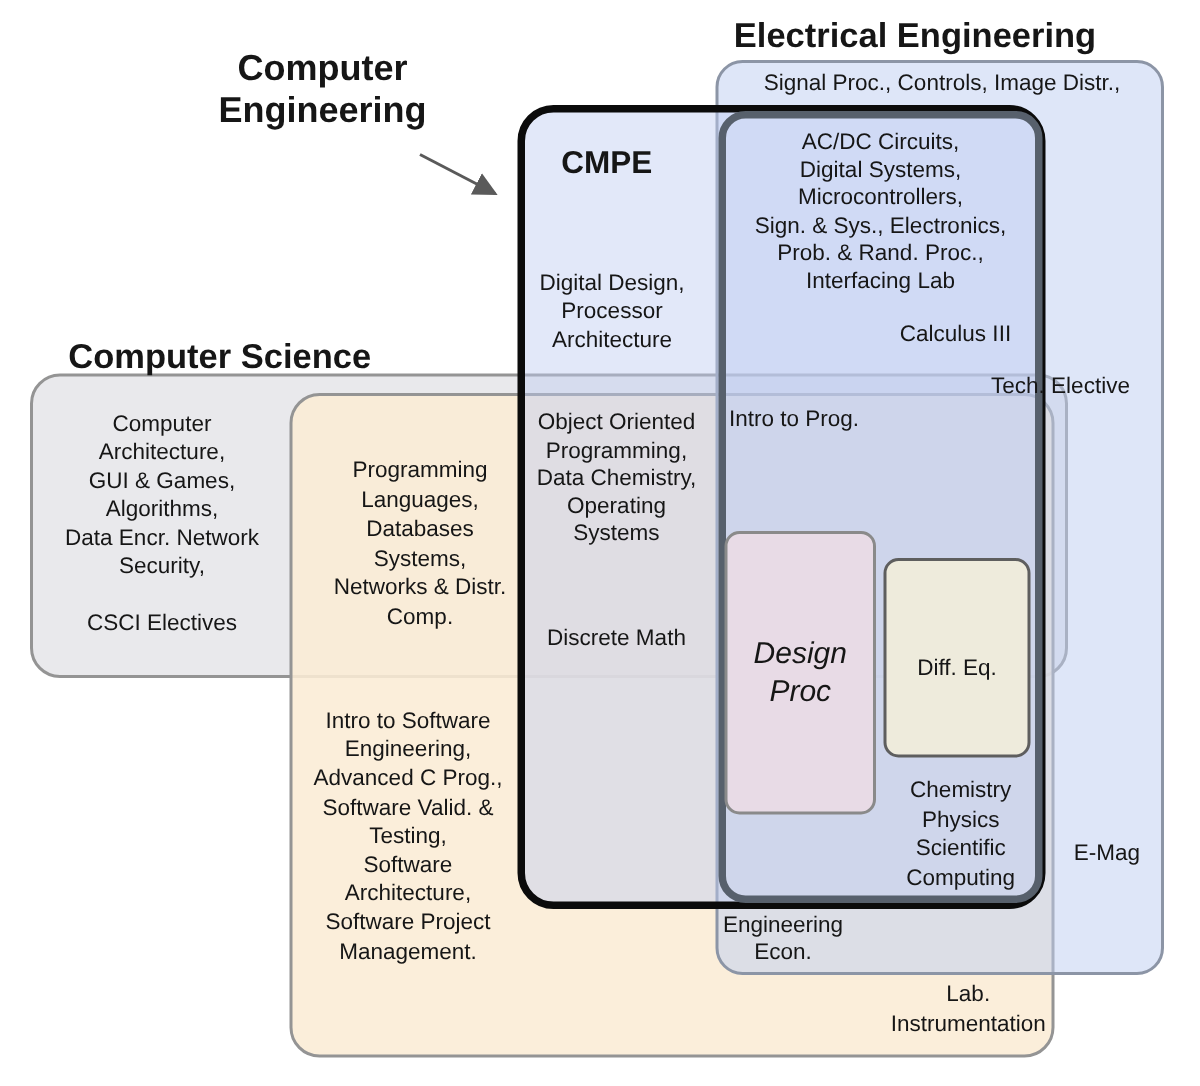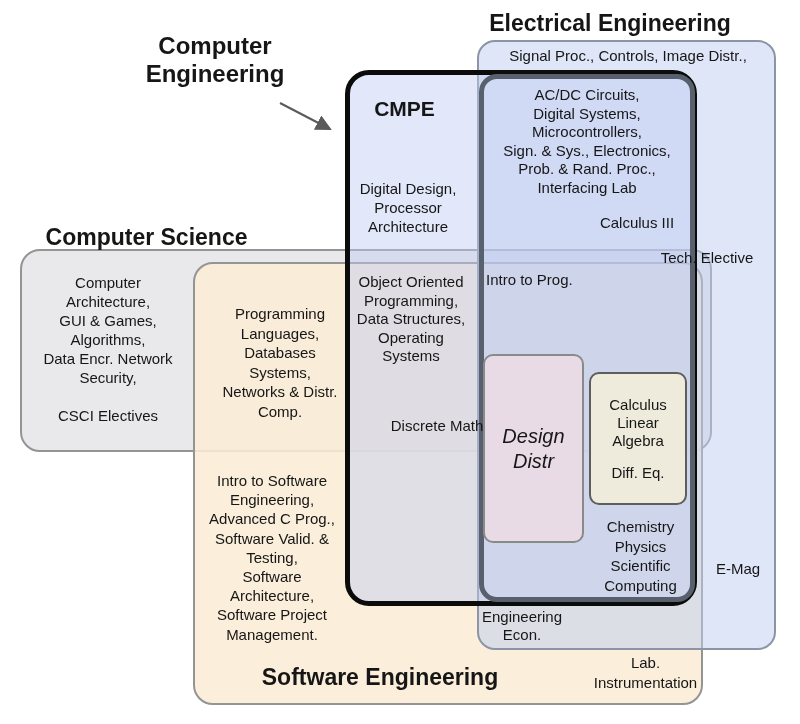--- a/index.html
+++ b/index.html
@@ -30,35 +30,31 @@
 <div id="stage">
 
   <div class="box box-cs"></div>
   <div class="box box-sw"></div>
   <div class="box box-ee-outer"></div>
   <div class="box box-cmpe"></div>
   <div class="box box-ee-inner"></div>
 
   <div class="box box-design">
     <span>Design
-Distr</span>
+Proc</span>
   </div>
 
   <div class="box box-calc">
-    <span>Calculus
-Linear
-Algebra</span>
     <span class="diffeq">Diff. Eq.</span>
   </div>
 
   <div class="title" style="left:105px;top:32px;width:220px;font-size:24px;line-height:28px;">Computer
 Engineering</div>
   <div class="title" style="left:460px;top:10px;width:300px;">Electrical Engineering</div>
   <div class="title" style="left:34px;top:224px;width:225px;">Computer Science</div>
-  <div class="title" style="left:240px;top:664px;width:280px;">Software Engineering</div>
 
   <svg style="position:absolute;left:272px;top:95px;" width="72" height="46" viewBox="0 0 72 46">
     <defs>
       <marker id="ah" markerWidth="9" markerHeight="8" refX="7" refY="4" orient="auto">
         <path d="M0,0 L8,4 L0,8 z" fill="#5a5a5a"></path>
       </marker>
     </defs>
     <line x1="8" y1="8" x2="58" y2="34" stroke="#5a5a5a" stroke-width="2" marker-end="url(#ah)"></line>
   </svg>
 
@@ -92,25 +88,25 @@
 
   <div class="txt" style="left:213px;top:304px;width:134px;line-height:19.5px;">Programming
 Languages,
 Databases
 Systems,
 Networks &amp; Distr.
 Comp.</div>
 
   <div class="txt" style="left:350px;top:273px;width:122px;">Object Oriented
 Programming,
-Data Structures,
+Data Chemistry,
 Operating
 Systems</div>
 
-  <div class="txt" style="left:350px;top:417px;width:122px;margin-left:26px;">Discrete Math</div>
+  <div class="txt" style="left:350px;top:417px;width:122px;">Discrete Math</div>
 
   <div class="txt left-align" style="left:486px;top:271px;width:110px;">Intro to Prog.</div>
 
   <div class="txt" style="left:588px;top:517px;width:105px;line-height:19.5px;">Chemistry
 Physics
 Scientific
 Computing</div>
 
   <div class="txt" style="left:700px;top:560px;width:76px;">E-Mag</div>
 

